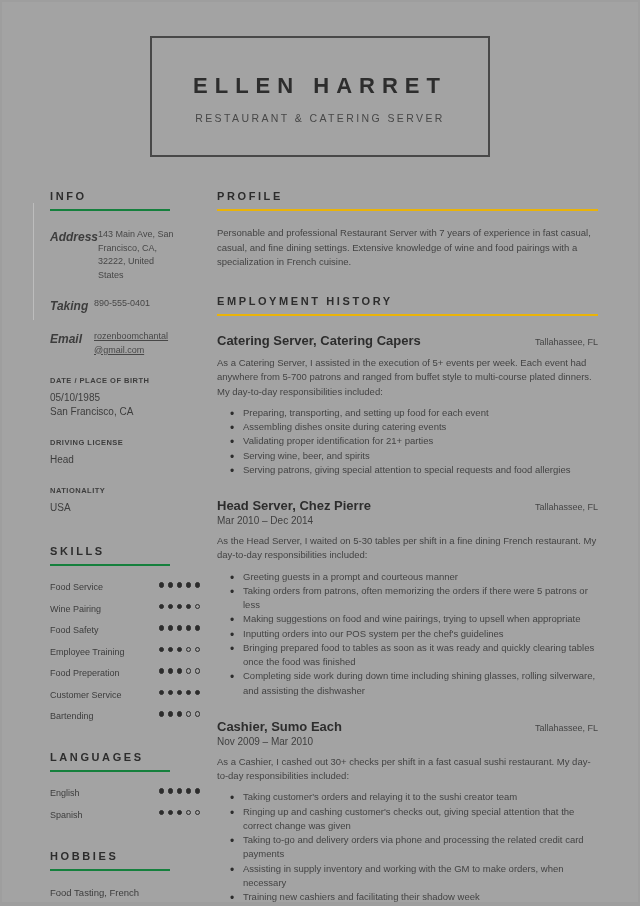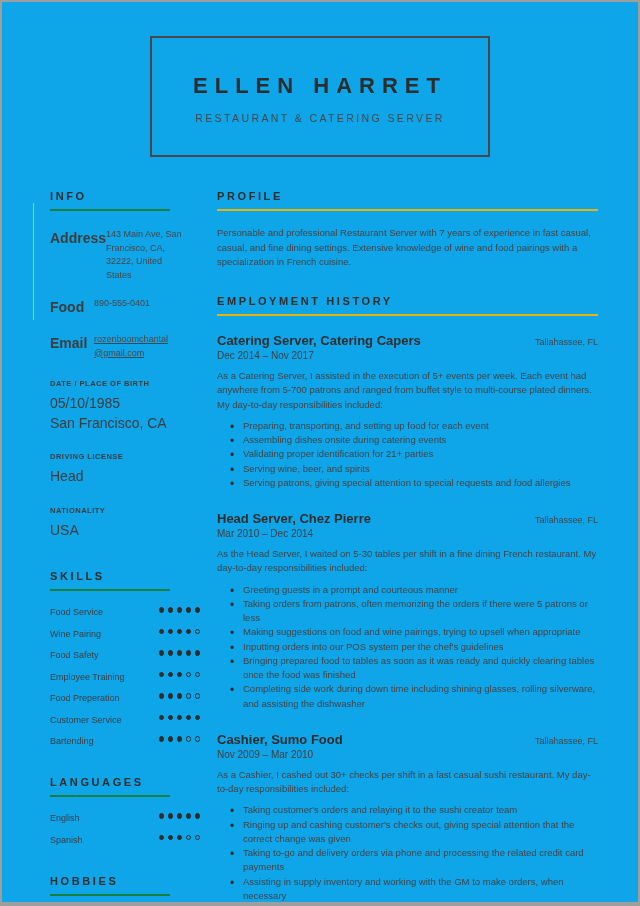--- a/index.html
+++ b/index.html
@@ -3,21 +3,21 @@
 <meta charset="utf-8">
 <style>
   * { margin: 0; padding: 0; box-sizing: border-box; }
   html, body { background: #ffffff; }
   body { font-family: "Liberation Sans", sans-serif; }
 
   .page {
     position: relative;
     width: 640px;
     height: 906px;
-    background: #0ea5e9;
+    background: #a3a3a3;
     border: 2px solid #9e9e9e;
     border-bottom-width: 4px;
     color: #3d3d3d;
     overflow: hidden;
   }
 
   
   .header-box {
     width: 340px;
     margin: 34px auto 0;
@@ -73,24 +73,25 @@
     left: 31px;
     top: 201px;
     width: 1px;
     height: 117px;
     background: #bdbdbd;
   }
   .contact-row { display: flex; margin-top: 15px; }
   .contact-row.first { margin-top: 17px; }
   .contact-label {
     flex: 0 0 44px;
-    font-size: 14px;
+    font-size: 12px;
     font-weight: 700;
     color: #3d3d3d;
     line-height: 1.5;
+    font-style: italic;
   }
   .contact-value {
     font-size: 9px;
     line-height: 1.5;
     color: #474747;
     width: 82px;
     word-wrap: break-word;
   }
   .contact-value a.email-link {
     color: #474747;
@@ -100,21 +101,21 @@
 
   .mini-label {
     margin-top: 19px;
     font-size: 7.5px;
     font-weight: 700;
     letter-spacing: 0.5px;
     color: #3d3d3d;
   }
   .mini-value {
     margin-top: 6px;
-    font-size: 14px;
+    font-size: 10px;
     line-height: 1.4;
     color: #3d3d3d;
   }
 
   
   .side-section { margin-top: 30px; }
   .rate-row {
     display: flex;
     justify-content: space-between;
     margin-top: 11.5px;
@@ -190,21 +191,21 @@
 
       <div>
         <div class="side-heading">INFO</div>
 
         <div class="contact-row first">
           <div class="contact-label">Address</div>
           <div class="contact-value">143 Main Ave, San Francisco, CA, 32222, United States</div>
         </div>
 
         <div class="contact-row">
-          <div class="contact-label">Food</div>
+          <div class="contact-label">Taking</div>
           <div class="contact-value">890-555-0401</div>
         </div>
 
         <div class="contact-row">
           <div class="contact-label">Email</div>
           <div class="contact-value"><a href="#" class="email-link">rozenboomchantal@gmail.com</a></div>
         </div>
 
         <div class="mini-label">DATE / PLACE OF BIRTH</div>
         <div class="mini-value" style="white-space:pre-line">05/10/1985
@@ -332,21 +333,20 @@
       </div>
 
       <div class="employment-section">
         <div class="main-heading">EMPLOYMENT HISTORY</div>
 
         <div class="job">
           <div class="job-head">
             <span class="job-title">Catering Server, Catering Capers</span>
             <span class="job-location">Tallahassee, FL</span>
           </div>
-          <div class="job-dates">Dec 2014 – Nov 2017</div>
           <div class="job-summary">As a Catering Server, I assisted in the execution of 5+ events per week. Each event had anywhere from 5-700 patrons and ranged from buffet style to multi-course plated dinners. My day-to-day responsibilities included:</div>
           <ul class="job-bullets">
             <li>Preparing, transporting, and setting up food for each event</li>
             <li>Assembling dishes onsite during catering events</li>
             <li>Validating proper identification for 21+ parties</li>
             <li>Serving wine, beer, and spirits</li>
             <li>Serving patrons, giving special attention to special requests and food allergies</li>
           </ul>
         </div>
 
@@ -362,21 +362,21 @@
             <li>Taking orders from patrons, often memorizing the orders if there were 5 patrons or less</li>
             <li>Making suggestions on food and wine pairings, trying to upsell when appropriate</li>
             <li>Inputting orders into our POS system per the chef's guidelines</li>
             <li>Bringing prepared food to tables as soon as it was ready and quickly clearing tables once the food was finished</li>
             <li>Completing side work during down time including shining glasses, rolling silverware, and assisting the dishwasher</li>
           </ul>
         </div>
 
         <div class="job later">
           <div class="job-head">
-            <span class="job-title">Cashier, Sumo Food</span>
+            <span class="job-title">Cashier, Sumo Each</span>
             <span class="job-location">Tallahassee, FL</span>
           </div>
           <div class="job-dates">Nov 2009 – Mar 2010</div>
           <div class="job-summary">As a Cashier, I cashed out 30+ checks per shift in a fast casual sushi restaurant. My day-to-day responsibilities included:</div>
           <ul class="job-bullets">
             <li>Taking customer's orders and relaying it to the sushi creator team</li>
             <li>Ringing up and cashing customer's checks out, giving special attention that the correct change was given</li>
             <li>Taking to-go and delivery orders via phone and processing the related credit card payments</li>
             <li>Assisting in supply inventory and working with the GM to make orders, when necessary</li>
             <li>Training new cashiers and facilitating their shadow week</li>

